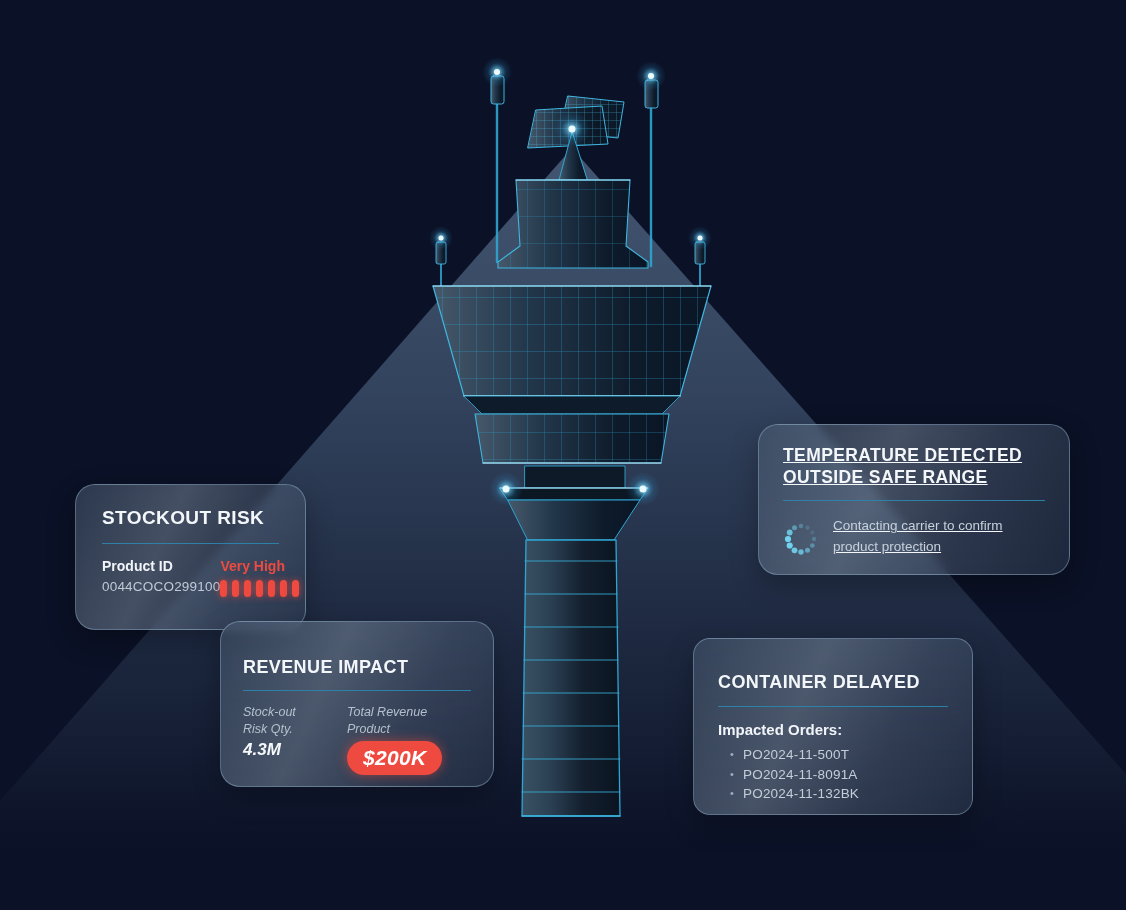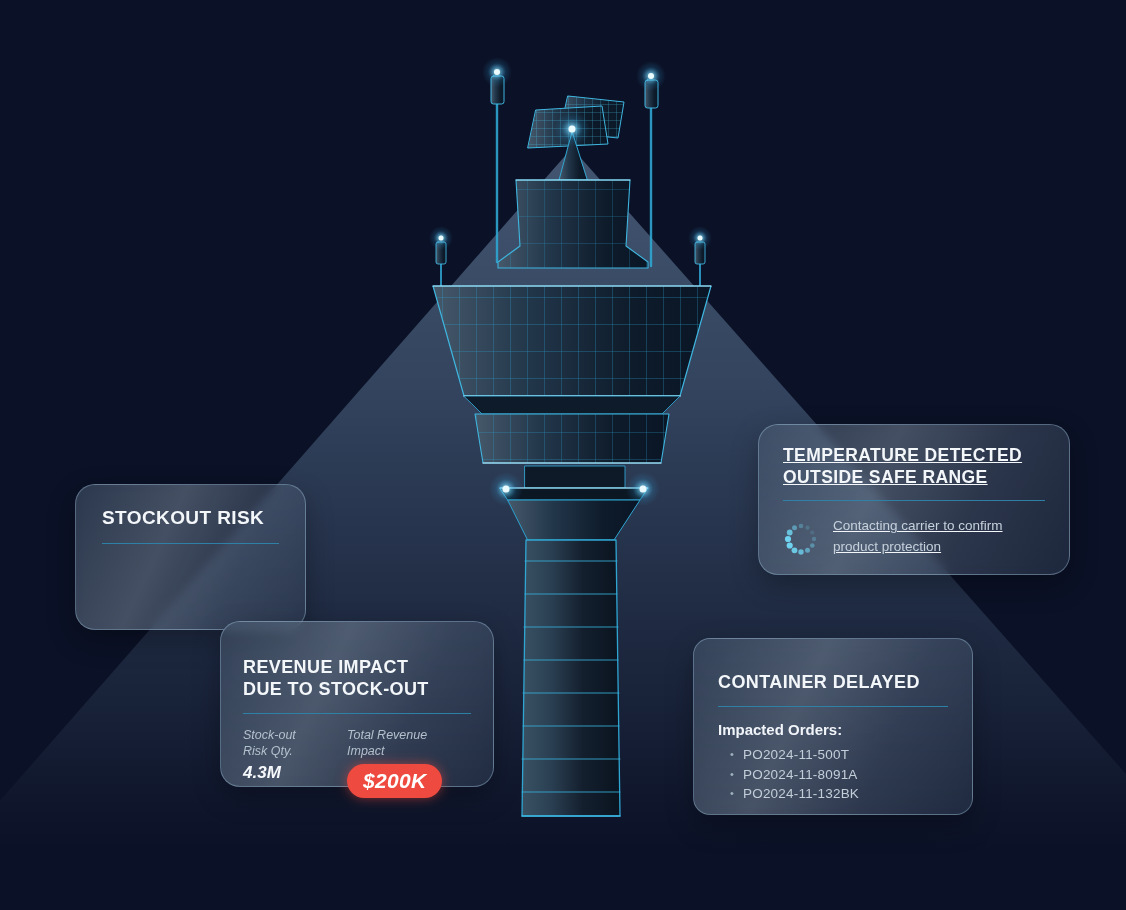--- a/index.html
+++ b/index.html
@@ -210,40 +210,57 @@
         <line x1="522" y1="759" x2="620" y2="759" stroke="#37aed8" stroke-width="1" opacity="0.85"></line>
         <line x1="522" y1="792" x2="620" y2="792" stroke="#37aed8" stroke-width="1" opacity="0.85"></line>
         <line x1="522" y1="816" x2="620" y2="816" stroke="#3fb6e0" stroke-width="1.4" opacity="0.9"></line>
       </g>
     </g>
   </svg>
 
   <div class="card" id="card-stockout">
     <div class="card-title">STOCKOUT RISK</div>
     <div class="divider"></div>
+    <div class="stockout-row">
+      <div>
+        <div class="product-label">Product ID</div>
+        <div class="product-id">0044COCO299100</div>
+      </div>
+      <div>
+        <div class="risk-level">Very High</div>
+        <div class="risk-bars">
+          <span></span>
+            <span></span>
+            <span></span>
+            <span></span>
+            <span></span>
+            <span></span>
+            <span></span>
+        </div>
+      </div>
+    </div>
   </div>
 
   <div class="card" id="card-revenue">
     <div class="card-title">
       <div>REVENUE IMPACT</div>
-      <div>DUE TO STOCK-OUT</div>
     </div>
     <div class="divider"></div>
     <div class="revenue-cols">
       <div class="revenue-col qty">
         <div class="metric-label">
           <div>Stock-out</div>
           <div>Risk Qty.</div>
         </div>
         <div class="metric-value">4.3M</div>
       </div>
       <div class="revenue-col">
         <div class="metric-label">
           <div>Total Revenue</div>
-          <div>Impact</div>
+          <div>Product</div>
         </div>
         <div class="impact-badge">$200K</div>
       </div>
     </div>
   </div>
 
   <div class="card" id="card-temperature">
     <div class="card-title">
       <div>TEMPERATURE DETECTED</div>
       <div>OUTSIDE SAFE RANGE</div>

